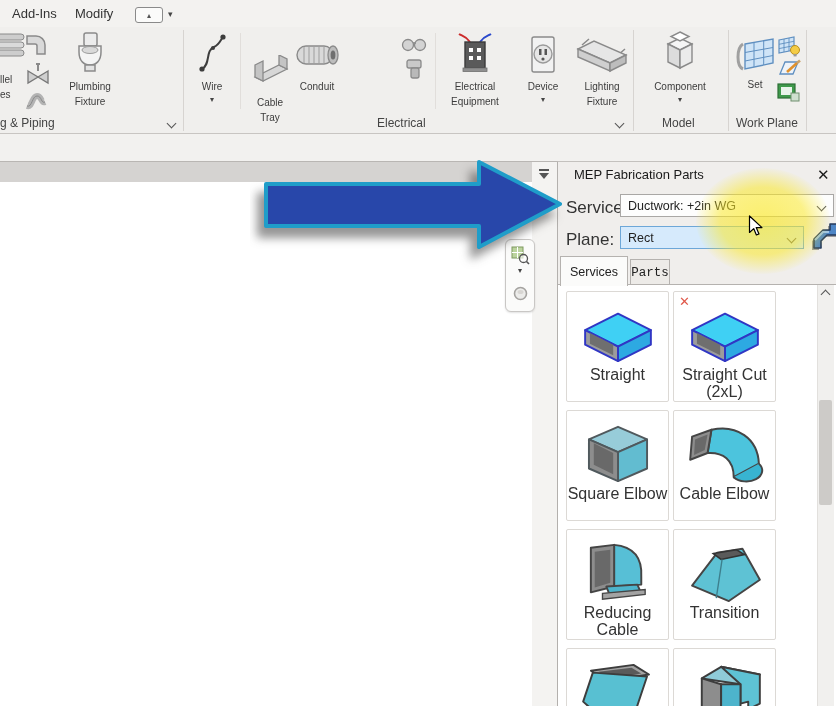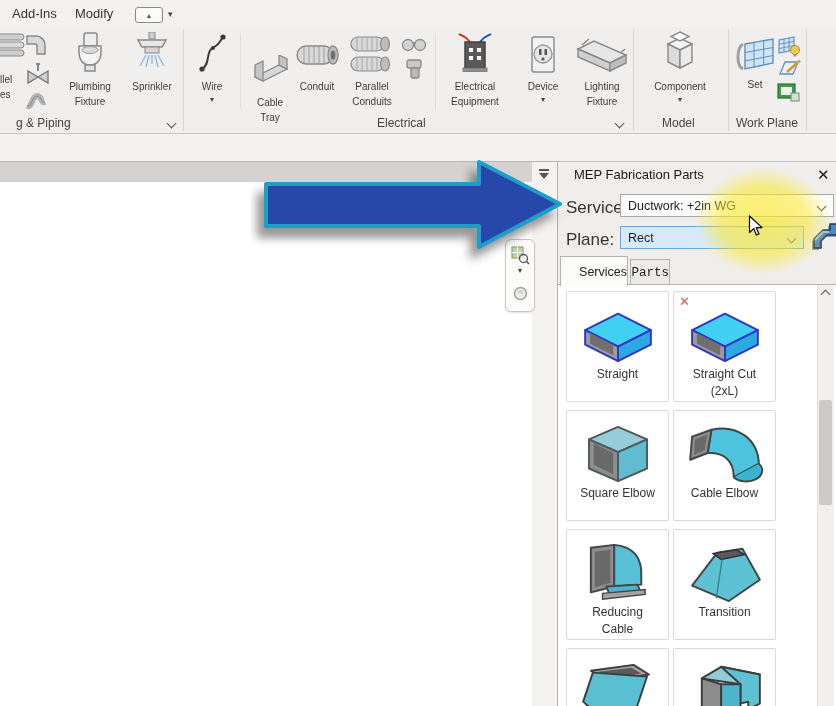--- a/index.html
+++ b/index.html
@@ -29,29 +29,29 @@
       border-radius:6px;box-shadow:0 1px 2px rgba(0,0,0,.12);}
   
   .panel{left:557px;top:161px;width:279px;height:545px;background:#f0eeec;border-left:1px solid #b3b0ad;border-top:1px solid #c4c1be;}
   .ptitle{font-size:13px;color:#1a1a1a;margin-left:8px;}
   .pclose{font-size:15px;color:#1a1a1a;line-height:15px;}
   .flabel{font-size:17px;color:#333;}
   .combo{height:23px;border:1px solid #a9a7a5;background:#fdfdfd;font-size:12.5px;color:#222;
       display:flex;align-items:center;padding-left:7px;box-sizing:border-box;}
   .combo.sel{background:#d6eafc;border:1px solid #6da7d8;}
   .combo .chev{position:absolute;right:8px;top:8px;}
-  .ptab{font-size:12.5px;color:#222;display:flex;align-items:center;justify-content:flex-end;
+  .ptab{font-size:12.5px;color:#222;display:flex;align-items:center;justify-content:center;
       border:1px solid #b5b2af;border-bottom:none;box-sizing:border-box;}
   .ptab.active{background:#fbfbfa;z-index:3;}
   .ptab.inactive{background:#edebe8;font-family:Liberation Mono, monospace;}
   .partlist{left:558px;top:284px;width:278px;height:422px;background:#ffffff;border-top:1px solid #b5b2af;}
   .card{position:absolute;width:103px;height:111px;background:#fff;border:1px solid #dcd9d5;border-radius:2px;
       box-sizing:border-box;display:flex;flex-direction:column;align-items:center;}
   .card .ic{margin-top:10px;height:64px;display:flex;align-items:center;justify-content:center;}
-  .card .cl{font-size:12px;color:#333;line-height:17px;text-align:center;}
+  .card .cl{font-size:16px;color:#333;line-height:17px;text-align:center;}
   .redx{position:absolute;left:5px;top:2px;font-size:13px;font-weight:bold;color:#e0584a;}
   .scroll{position:absolute;left:817px;top:285px;width:16px;height:421px;background:#f1f0ee;border-left:1px solid #e2e0dd;}
   .thumb{position:absolute;left:1px;top:115px;width:13px;height:105px;background:#cdcbc8;border-radius:2px;}
   
   .glow{left:696px;top:168px;width:134px;height:106px;border-radius:50%;pointer-events:none;z-index:8;
      background:radial-gradient(ellipse at center, rgba(250,232,40,.68) 0%, rgba(250,232,40,.55) 45%, rgba(250,232,40,0) 72%);}
   .arrow-svg{left:250px;top:140px;z-index:9;pointer-events:none;}
   .cursor-svg{left:748px;top:215px;z-index:10;pointer-events:none;}
   .pin{left:539px;top:168px;width:11px;height:12px;}
   .pin .bar{position:absolute;top:1px;left:0;width:10px;height:2px;background:#555;}
@@ -109,29 +109,20 @@
         <path d="M4,14 h22 v6 c0,9 -5,13 -11,13 c-6,0 -11,-4 -11,-13 Z" fill="#f4f4f4" stroke="#8a8a8a" stroke-width="1.5"></path>
         <ellipse cx="15" cy="18" rx="8" ry="3.5" fill="#d9d9d9" stroke="#9a9a9a"></ellipse>
         <rect x="10" y="33" width="10" height="6" fill="#e3e3e3" stroke="#8a8a8a" stroke-width="1.5"></rect>
       </svg>
       <div class="abs rlbl" style="left:0;top:50px;width:60px">
         <div>Plumbing</div>
         <div>Fixture</div>
       </div>
     </div>
 
-    <div class="abs" style="left:125px;top:2px;width:54px;height:96px">
-      <svg class="abs" style="left:8px;top:3px" width="38" height="44">
-        <rect x="16" y="0" width="6" height="7" fill="#cfcfcf" stroke="#8a8a8a"></rect>
-        <path d="M5,8 h28 l-4,7 h-20 Z" fill="#e8e8e8" stroke="#8a8a8a" stroke-width="1.5"></path>
-        <rect x="12" y="15" width="14" height="6" fill="#d5d5d5" stroke="#8a8a8a"></rect>
-        <path d="M19,23 v9 M13,23 l-6,11 M25,23 l6,11 M16,23 l-3,12 M22,23 l3,12" stroke="#8fb9e6" stroke-width="1.4" fill="none"></path>
-      </svg>
-      <div class="abs rlbl" style="left:0;top:50px;width:54px">Sprinkler</div>
-    </div>
 
     <div class="abs" style="left:192px;top:2px;width:40px;height:96px">
       <svg class="abs" style="left:6px;top:4px" width="30" height="42">
         <path d="M4,36 C13,31 7,18 16,14 C21,12 22,8 25,4" fill="none" stroke="#3d3d3d" stroke-width="2"></path>
         <circle cx="4" cy="36" r="2.6" fill="#3d3d3d"></circle>
           <circle cx="25" cy="4" r="2.6" fill="#3d3d3d"></circle>
           <circle cx="15" cy="15" r="2" fill="#3d3d3d"></circle>
       </svg>
       <div class="abs rlbl" style="left:0;top:50px;width:40px">Wire</div>
       <div class="abs bcaret" style="left:0;top:66px;width:40px">▾</div>
@@ -152,38 +143,20 @@
     <div class="abs" style="left:293px;top:2px;width:48px;height:96px">
       <svg class="abs" style="left:2px;top:10px" width="44" height="32">
         <rect x="2" y="7" width="36" height="18" rx="9" fill="#d9d9d9" stroke="#8a8a8a" stroke-width="1.4"></rect>
         <path d="M9,8 v16 M14,8 v16 M19,8 v16 M24,8 v16 M29,8 v16" stroke="#ababab" stroke-width="1.3"></path>
         <ellipse cx="38" cy="16" rx="5" ry="9" fill="#bdbdbd" stroke="#8a8a8a" stroke-width="1.3"></ellipse>
         <ellipse cx="38" cy="16" rx="2.4" ry="4.6" fill="#6f6f6f"></ellipse>
       </svg>
       <div class="abs rlbl" style="left:0;top:50px;width:48px">Conduit</div>
     </div>
 
-    <div class="abs" style="left:347px;top:2px;width:50px;height:96px">
-      <svg class="abs" style="left:2px;top:4px" width="46" height="44">
-        <g>
-          <rect x="2" y="4" width="33" height="14" rx="7" fill="#d9d9d9" stroke="#8a8a8a" stroke-width="1.2"></rect>
-          <path d="M8,5 v12 M13,5 v12 M18,5 v12 M23,5 v12 M28,5 v12" stroke="#ababab" stroke-width="1.1"></path>
-          <ellipse cx="36" cy="11" rx="4.4" ry="7" fill="#bdbdbd" stroke="#8a8a8a" stroke-width="1.2"></ellipse>
-        </g>
-        <g>
-          <rect x="2" y="24" width="33" height="14" rx="7" fill="#d9d9d9" stroke="#8a8a8a" stroke-width="1.2"></rect>
-          <path d="M8,25 v12 M13,25 v12 M18,25 v12 M23,25 v12 M28,25 v12" stroke="#ababab" stroke-width="1.1"></path>
-          <ellipse cx="36" cy="31" rx="4.4" ry="7" fill="#bdbdbd" stroke="#8a8a8a" stroke-width="1.2"></ellipse>
-        </g>
-      </svg>
-      <div class="abs rlbl" style="left:0;top:50px;width:50px">
-        <div>Parallel</div>
-        <div>Conduits</div>
-      </div>
-    </div>
 
     <svg class="abs" style="left:401px;top:9px" width="26" height="18">
       <circle cx="7" cy="9" r="5.5" fill="#d3d3d3" stroke="#8a8a8a" stroke-width="1.3"></circle>
       <circle cx="19" cy="9" r="5.5" fill="#d3d3d3" stroke="#8a8a8a" stroke-width="1.3"></circle>
       <path d="M12,7 h3" stroke="#8a8a8a" stroke-width="1.5"></path>
     </svg>
     <svg class="abs" style="left:404px;top:31px" width="22" height="24">
       <rect x="3" y="2" width="14" height="8" rx="2" fill="#c9c9c9" stroke="#8a8a8a" stroke-width="1.3"></rect>
       <rect x="7" y="10" width="8" height="10" rx="2" fill="#b9b9b9" stroke="#8a8a8a" stroke-width="1.3"></rect>
     </svg>
@@ -260,21 +233,21 @@
       <polygon points="2,16 7,4 20,4 15,16" fill="#eef3f9" stroke="#5f8fc0" stroke-width="1.3"></polygon>
       <path d="M9,14 L19,5" stroke="#e0912c" stroke-width="2.6"></path>
       <path d="M19,5 l3,-2.5" stroke="#caa36a" stroke-width="2.6"></path>
     </svg>
     <svg class="abs" style="left:777px;top:55px" width="23" height="21">
       <rect x="1" y="2" width="17" height="14" fill="#3f9a4b" stroke="#2d6f36" stroke-width="1.2"></rect>
       <rect x="4" y="5" width="11" height="8" fill="#e9f4ea"></rect>
       <rect x="14" y="11" width="8" height="8" fill="#cfe0cf" stroke="#6f8f6f" stroke-width="1"></rect>
     </svg>
 
-    <span class="abs plbl" style="left:16px">g &amp; Piping</span>
+    <span class="abs plbl" style="left:0px">g &amp; Piping</span>
     <div class="abs chev" style="left:168px;top:93px"></div>
     <span class="abs plbl" style="left:377px">Electrical</span>
     <div class="abs chev" style="left:616px;top:93px"></div>
     <span class="abs plbl" style="left:662px">Model</span>
     <span class="abs plbl" style="left:736px">Work Plane</span>
   </div>
 
   <div class="abs optionsbar"></div>
   <div class="abs grayband"></div>
   <div class="abs canvas"></div>

